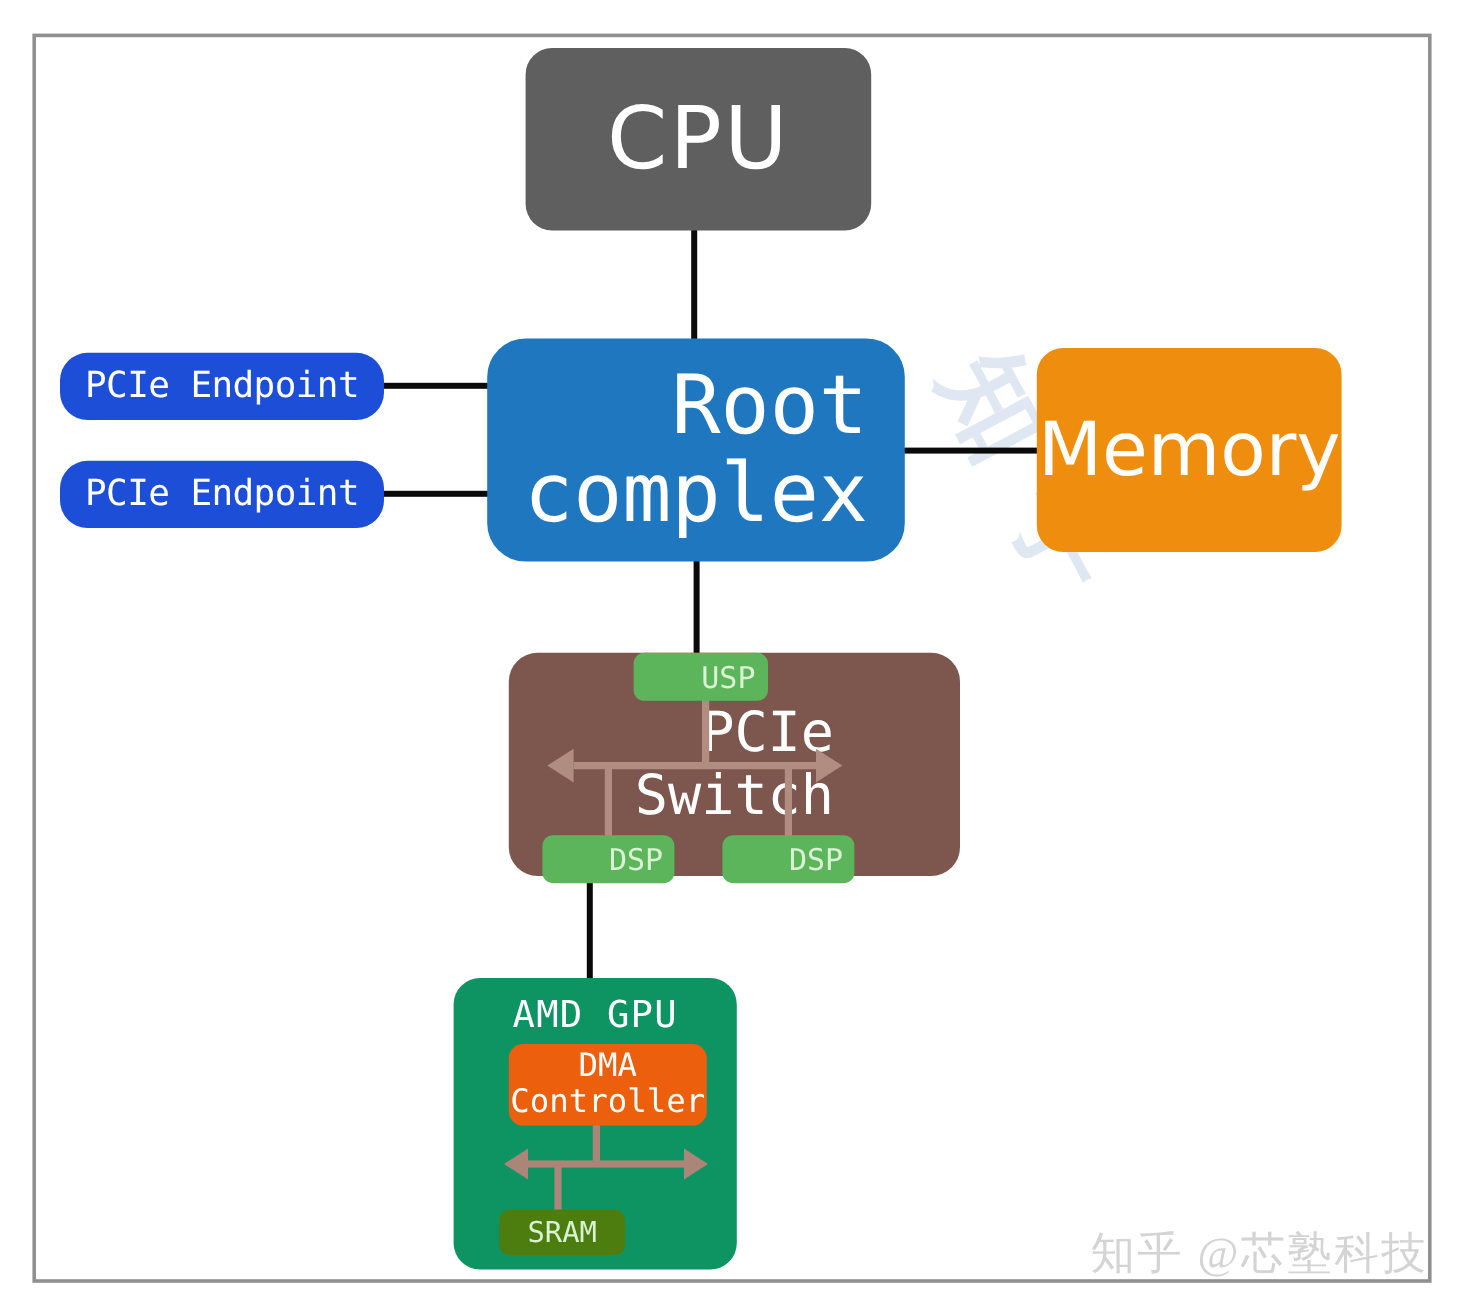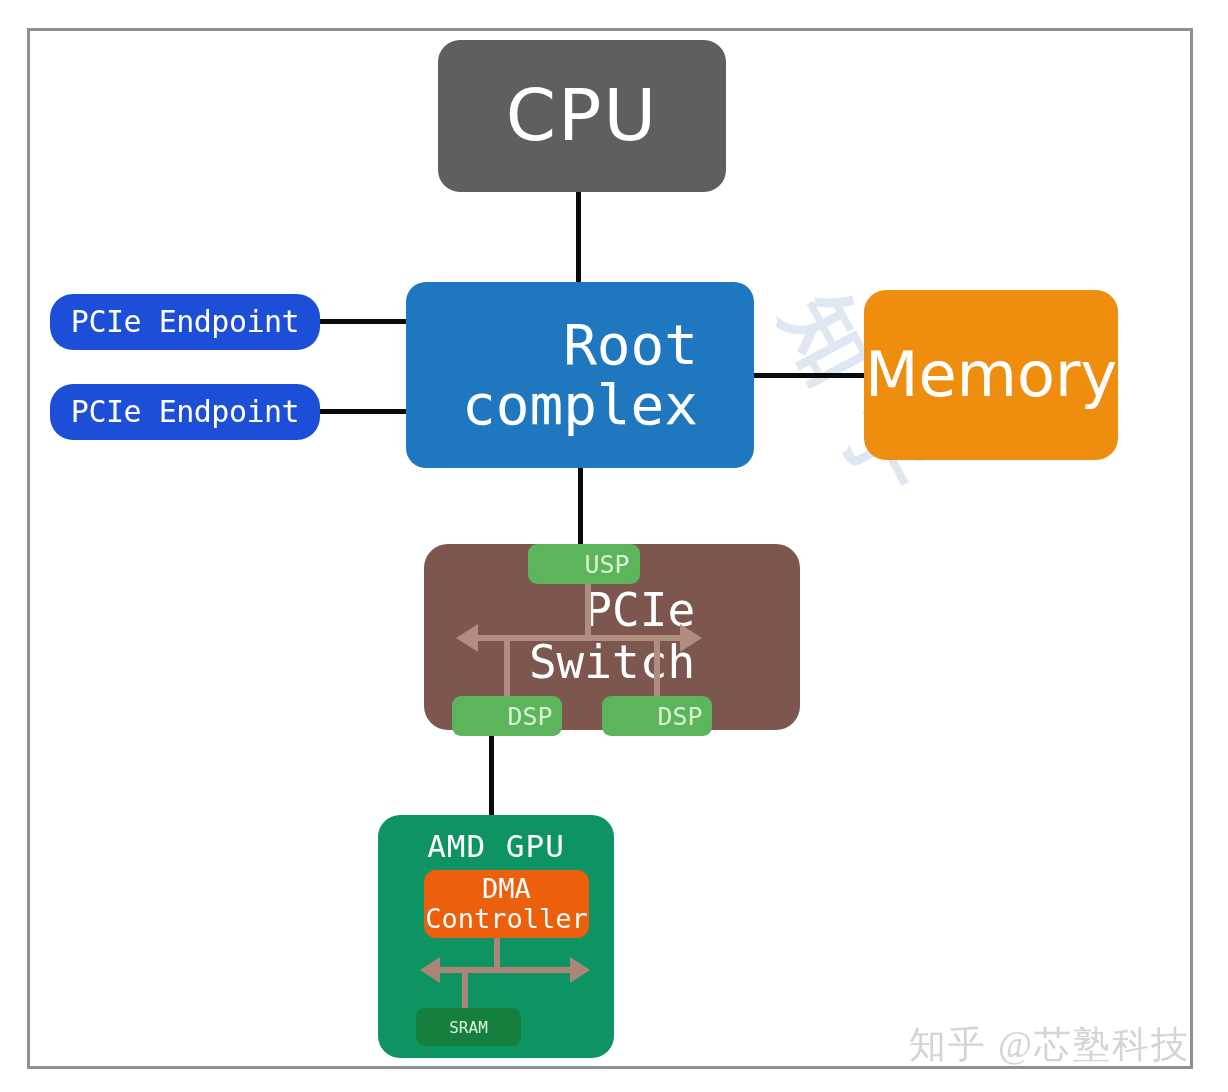--- a/index.html
+++ b/index.html
@@ -43,22 +43,22 @@
     background: #5f5f5f;
     border-radius: 22px;
     font-family: "DejaVu Sans", sans-serif;
     font-size: 72px;
     font-weight: 400;
     letter-spacing: 2px;
   }
   #root-complex-box {
     left: 406px; top: 282px; width: 348px; height: 186px;
     background: #1f77c0;
-    border-radius: 20px;
-    font-size: 56px;
+    border-radius: 32px;
+    font-size: 68px;
   }
   #memory-box {
     left: 864px; top: 290px; width: 254px; height: 170px;
     background: #ef8e0e;
     border-radius: 22px;
     font-family: "DejaVu Sans", sans-serif;
     font-size: 62px;
   }
   .endpoint-box {
     background: #1d4ed8;
@@ -123,25 +123,25 @@
     text-align: center;
     color: #ffffff;
     font-size: 27px;
     line-height: 1.12;
     white-space: pre-line;
     z-index: 7;
   }
   #sram-box {
     position: absolute;
     left: 416px; top: 1008px; width: 105px; height: 38px;
-    background: #15803d;
+    background: #4d7c0f;
     color: #d9f2d4;
     border-radius: 9px;
     display: flex; align-items: center; justify-content: center;
-    font-size: 16px;
+    font-size: 24px;
     z-index: 7;
   }
 
   
   .conn { position: absolute; background: #0a0a0a; z-index: 3; }
   #conn-cpu-root      { left: 576px; top: 190px;  width: 5px;   height: 96px; }
   #conn-ep1-root      { left: 318px; top: 319px;  width: 92px;  height: 5px; }
   #conn-ep2-root      { left: 318px; top: 409px;  width: 92px;  height: 5px; }
   #conn-root-memory   { left: 750px; top: 373px;  width: 118px; height: 5px; }
   #conn-root-switch   { left: 578px; top: 464px;  width: 5px;   height: 86px; }

